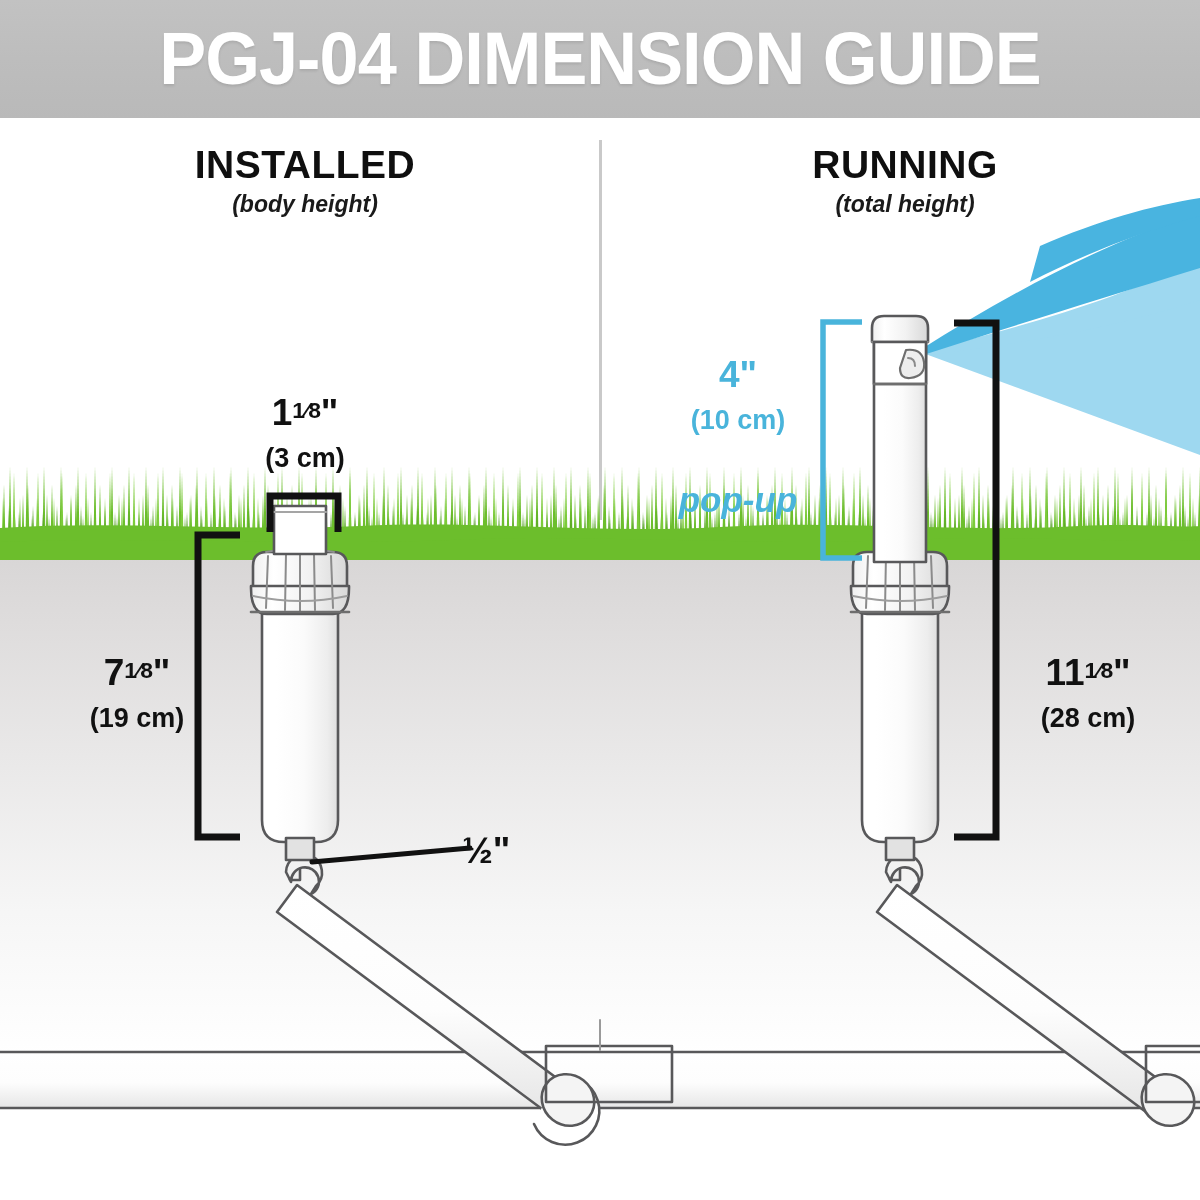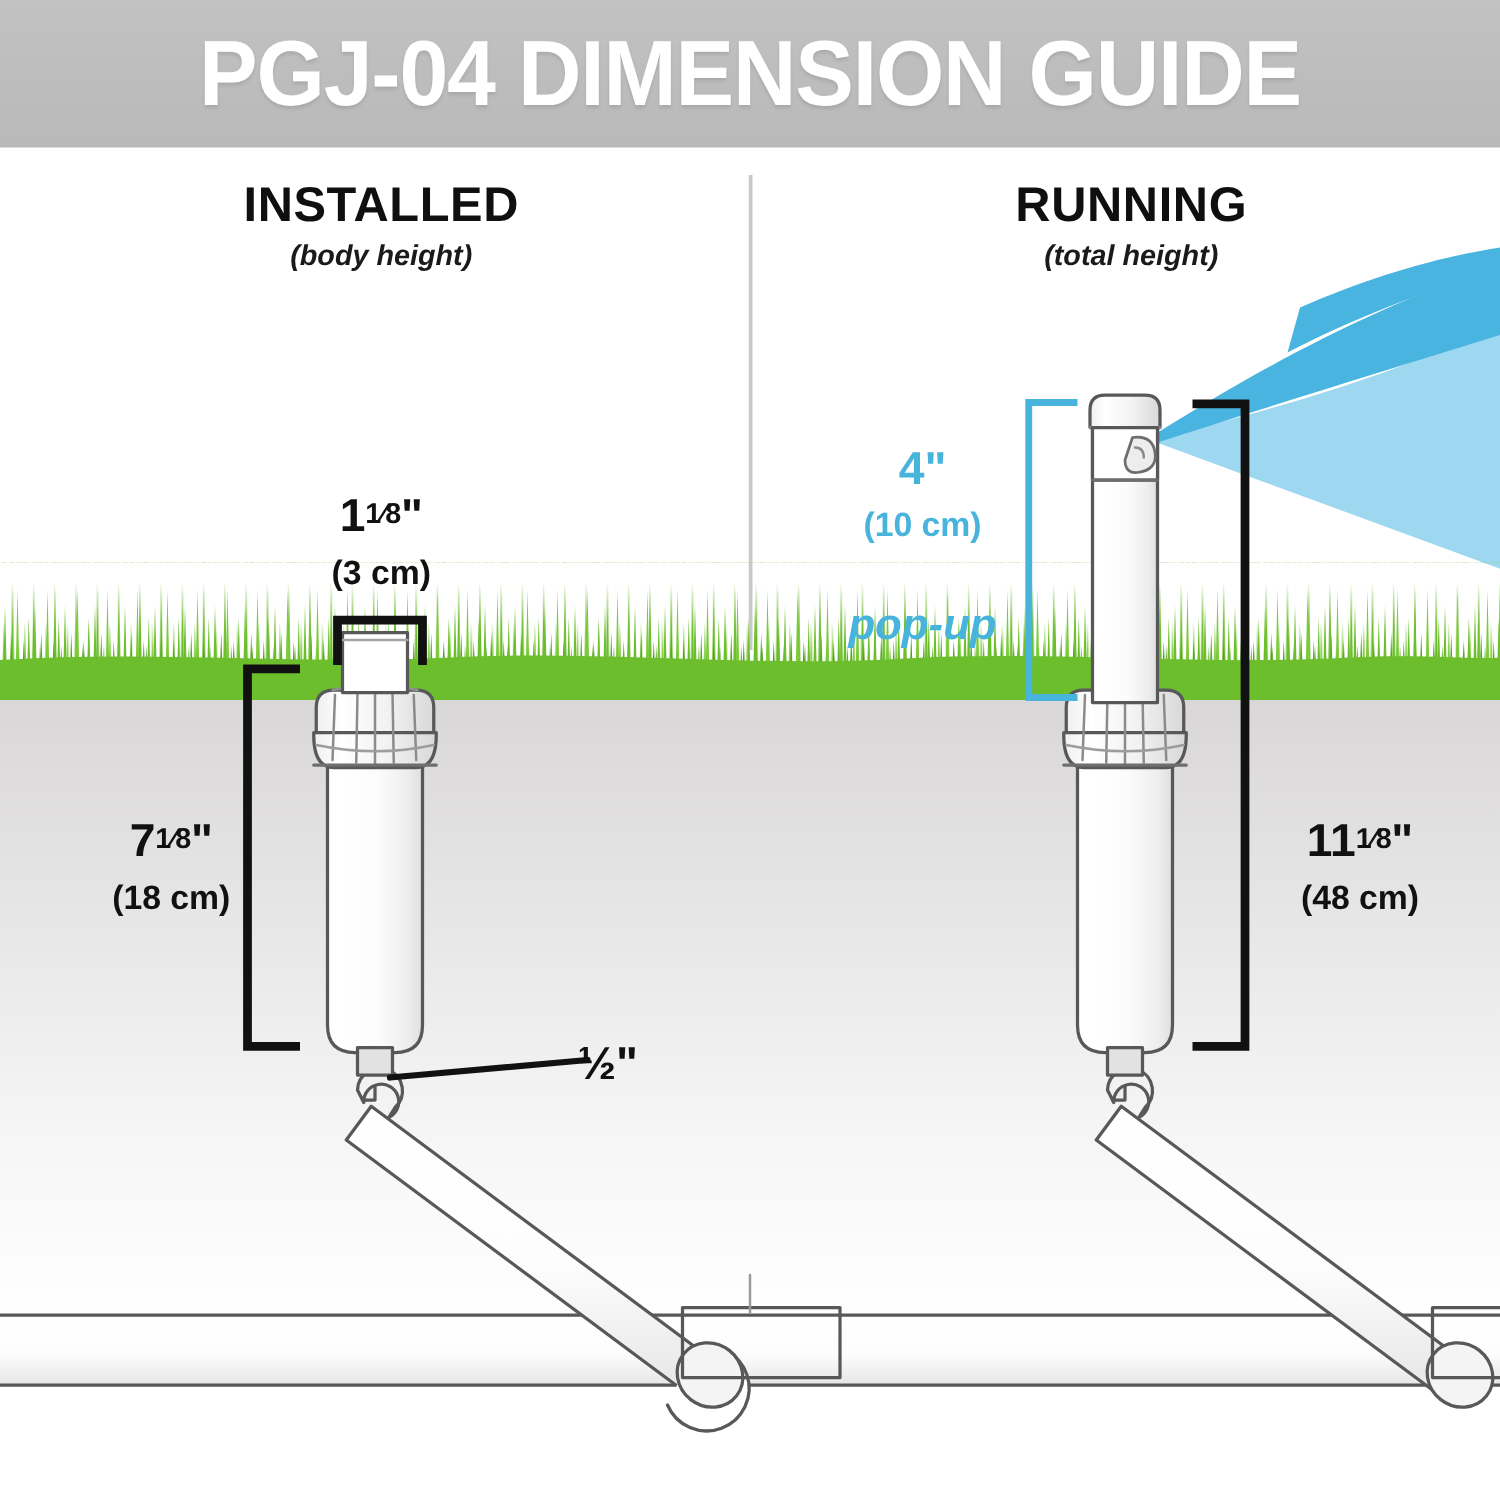--- a/index.html
+++ b/index.html
@@ -274,28 +274,28 @@
     <div class="l1">
       <span>1</span><span class="frac">1⁄8</span><span>"</span>
     </div>
     <div class="l2">(3 cm)</div>
   </div>
 
   <div class="dim-label" id="lbl-body">
     <div class="l1">
       <span>7</span><span class="frac">1⁄8</span><span>"</span>
     </div>
-    <div class="l2">(18 cm)</div>
+    <div class="l2">(19 cm)</div>
   </div>
 
   <div class="dim-label" id="lbl-total">
     <div class="l1">
       <span>11</span><span class="frac">1⁄8</span><span>"</span>
     </div>
-    <div class="l2">(48 cm)</div>
+    <div class="l2">(28 cm)</div>
   </div>
 
   <div class="dim-label" id="lbl-popup">
     <div class="l1">4"</div>
     <div class="l2">(10 cm)</div>
     <div class="l3">pop-up</div>
   </div>
 
   <div class="dim-label" id="lbl-inlet">
     <div class="l1">½"</div>

